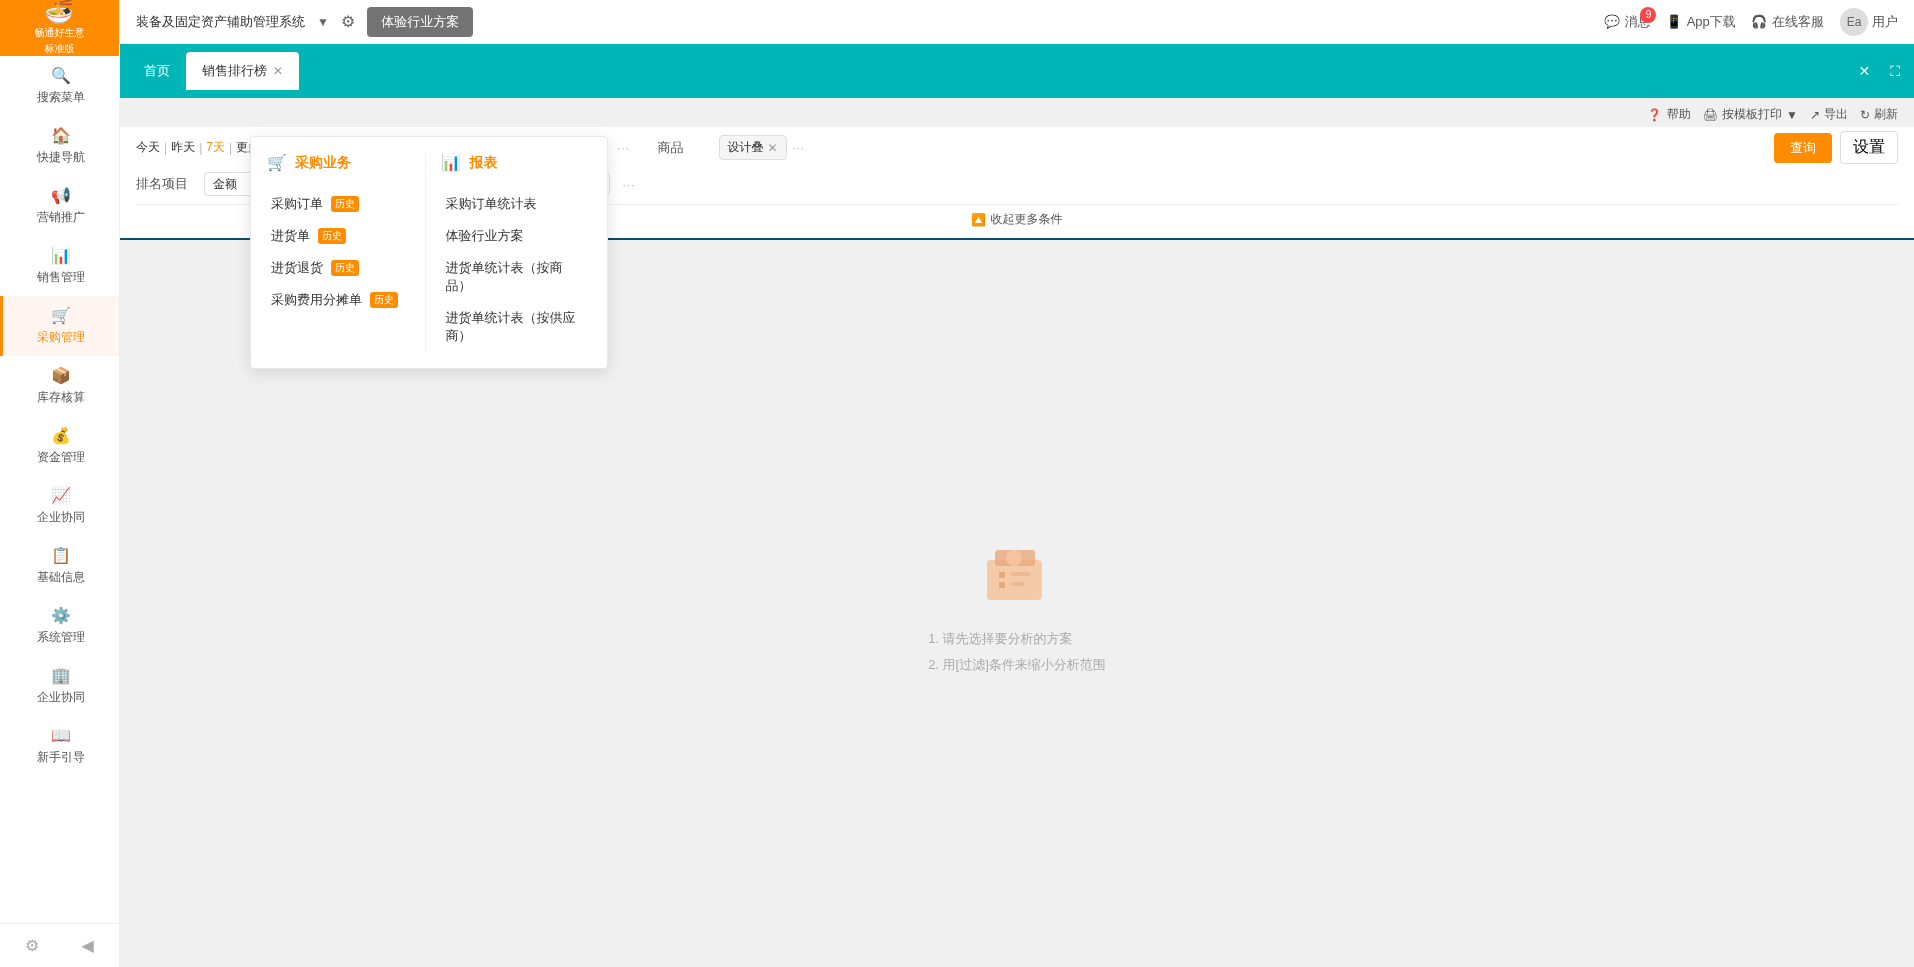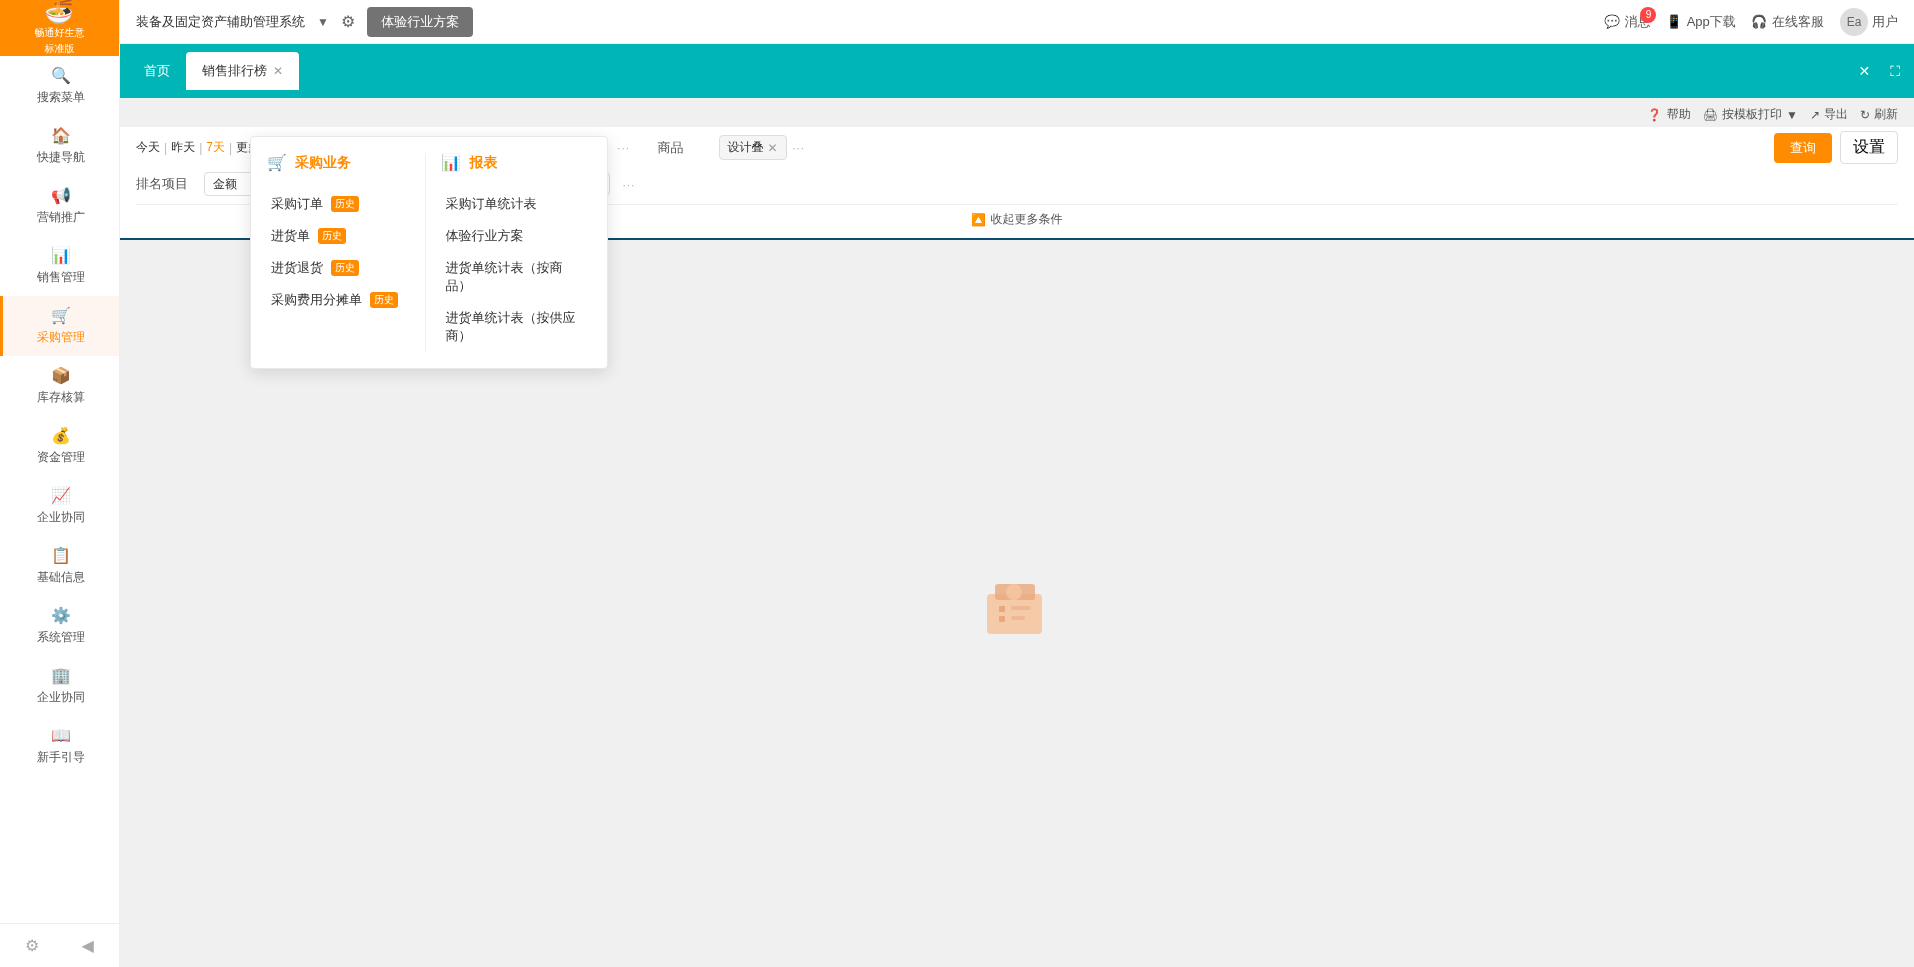--- a/index.html
+++ b/index.html
@@ -605,20 +605,24 @@
         <svg width="100" height="80" viewBox="0 0 100 80">
           <rect x="20" y="30" width="55" height="40" rx="4" fill="#f5c5a0" opacity="0.9"></rect>
           <rect x="28" y="20" width="40" height="16" rx="3" fill="#e8a87c" opacity="0.8"></rect>
           <circle cx="47" cy="28" r="8" fill="#f5c5a0" opacity="0.9"></circle>
           <rect x="32" y="42" width="6" height="6" rx="1" fill="#e8a87c"></rect>
           <rect x="44" y="42" width="20" height="4" rx="2" fill="#e8a87c" opacity="0.5"></rect>
           <rect x="32" y="52" width="6" height="6" rx="1" fill="#e8a87c"></rect>
           <rect x="44" y="52" width="14" height="4" rx="2" fill="#e8a87c" opacity="0.5"></rect>
         </svg>
       </div>
+      <ol class="empty-tips">
+        <li>请先选择要分析的方案</li>
+        <li>用[过滤]条件来缩小分析范围</li>
+      </ol>
     </div>
 
     <div class="dropdown-menu">
       <div class="dropdown-menu-columns">
 
         <div class="dropdown-col">
           <div class="dropdown-col-header">
             <span class="col-icon">🛒</span>
             <span>采购业务</span>
           </div>

